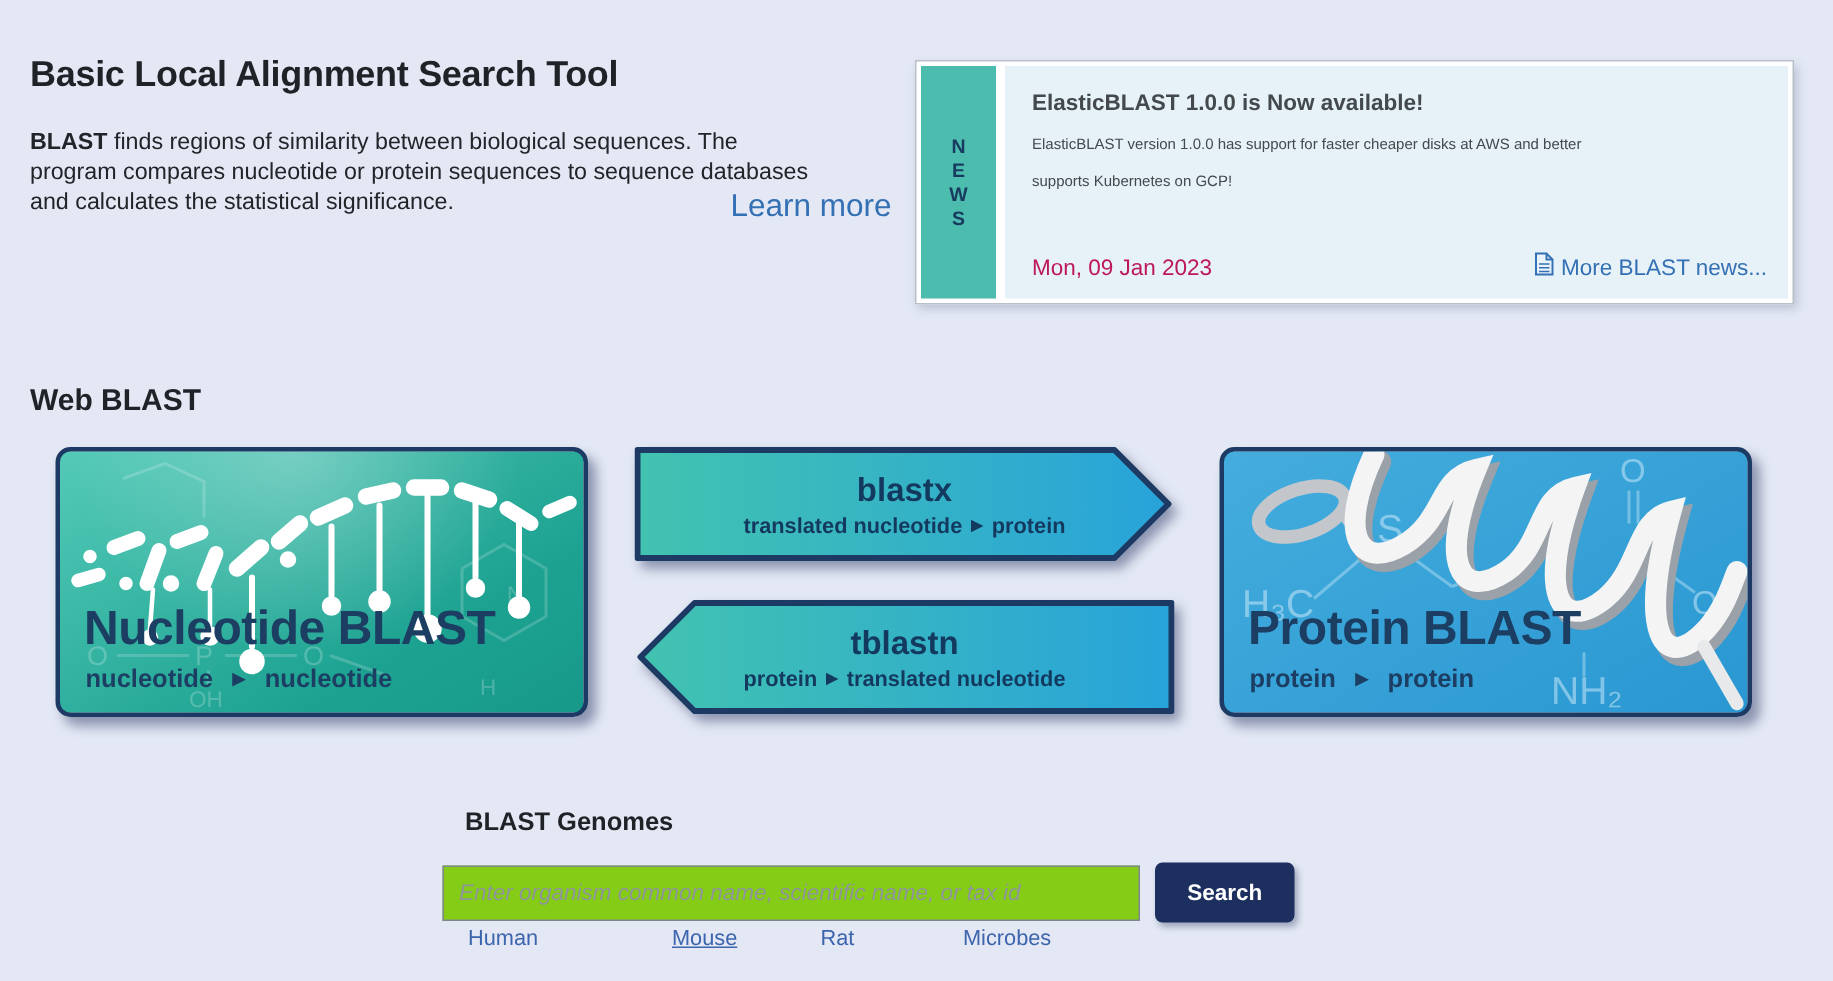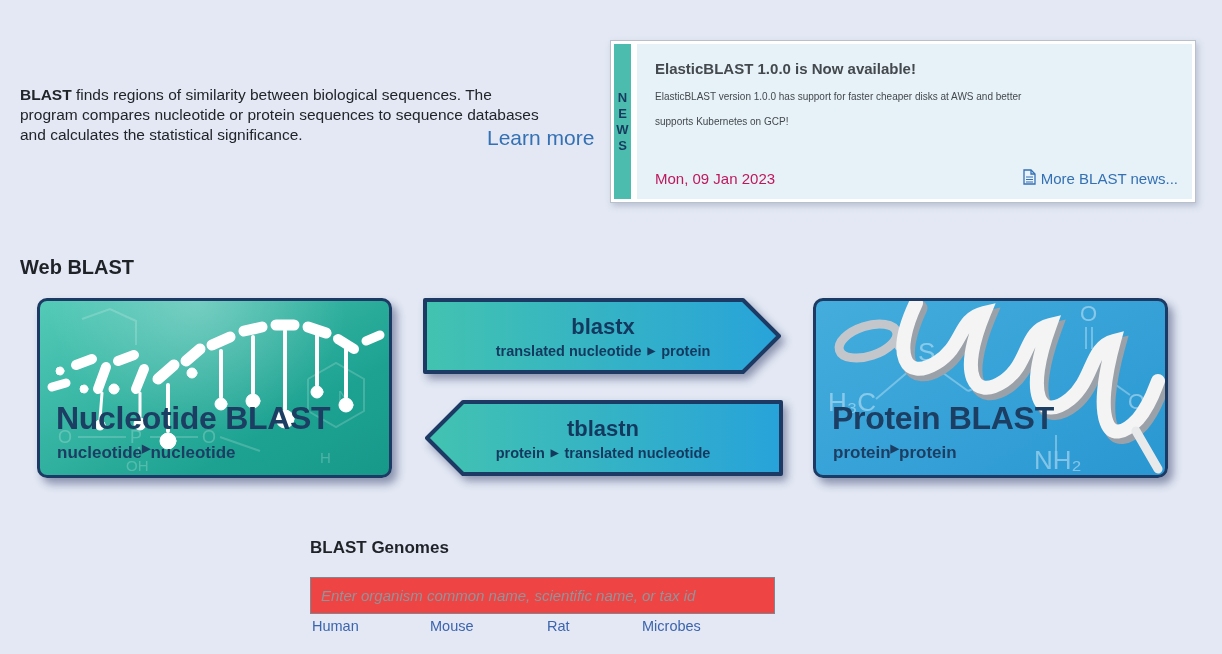--- a/index.html
+++ b/index.html
@@ -7,65 +7,66 @@
   #app { position:relative; width:1222px; height:654px; background:#e3e8f4; overflow:hidden; }
 
   
   .page-title { position:absolute; left:20px; top:36px; font-size:24px; font-weight:700; color:#1f2227; letter-spacing:-0.2px; }
   .intro { position:absolute; left:20px; top:85px; width:520px; font-size:15.5px; line-height:20px; color:#212529; }
   .intro b { font-weight:700; }
   .learn-more { position:absolute; left:487px; top:126px; font-size:21px; color:#3470b4; text-decoration:none; cursor:pointer; }
 
   
   .news-panel { position:absolute; left:610px; top:40px; width:586px; height:163px; background:#ffffff; border:1px solid #b9c0ca; box-shadow:2px 3px 6px rgba(110,120,150,.35); display:flex; padding:3px; }
-  .news-bar { width:17px; background:#4cbcae; color:#173a5e; display:flex; align-items:center; justify-content:center; }
+  .news-bar { width:50px; background:#4cbcae; color:#173a5e; display:flex; align-items:center; justify-content:center; }
   .news-vert { width:15px; font-size:13px; font-weight:700; line-height:16px; text-align:center; word-break:break-all; }
   .news-content { flex:1; background:#e6f2f7; margin-left:6px; position:relative; padding:16px 14px 10px 18px; }
   .news-headline { font-size:15px; font-weight:700; color:#44494e; margin-bottom:7px; }
   .news-body { width:380px; font-size:10px; line-height:25px; color:#44494e; }
   .news-footer { position:absolute; left:18px; right:14px; bottom:11px; display:flex; justify-content:space-between; align-items:center; }
   .news-date { font-size:15px; color:#be185d; }
   .more-news { font-size:15px; color:#3470b4; text-decoration:none; cursor:pointer; display:inline-flex; align-items:center; gap:5px; }
 
   
   .web-blast-heading { position:absolute; left:20px; top:256px; font-size:20px; font-weight:700; color:#1f2227; }
 
   .card { position:absolute; top:298px; width:355px; height:180px; border:3px solid #1c3a63; border-radius:10px; overflow:hidden; cursor:pointer; box-shadow:5px 6px 8px rgba(30,45,90,.45); }
   .card-nucleotide { left:37px; background:radial-gradient(ellipse at 45% 0%, rgba(255,255,255,.28), rgba(255,255,255,0) 55%), linear-gradient(150deg,#54cab8,#1da291 70%,#17998a); }
   .card-protein { left:813px; background:linear-gradient(150deg,#44addd,#2a97d2); }
   .card svg.illu { position:absolute; inset:0; }
   .card-title { position:absolute; left:16px; bottom:38px; font-size:32px; font-weight:700; color:#1c3e63; letter-spacing:-0.3px; }
-  .card-subtitle { position:absolute; left:17px; bottom:12px; font-size:17px; font-weight:600; color:#1c3e63; display:flex; align-items:flex-start; gap:0; }
+  .card-subtitle { position:absolute; left:17px; bottom:12px; font-size:17px; font-weight:600; color:#1c3e63; display:flex; align-items:center; gap:13px; }
   .tri { font-size:11px; line-height:1; }
 
   .arrow-wrap { position:absolute; left:423px; width:360px; height:76px; cursor:pointer;padding-left:24px; }
   .arrow-blastx { top:298px; }
   .arrow-tblastn { top:400px;text-decoration:underline; }
   .arrow-wrap svg { position:absolute; inset:0; filter:drop-shadow(4px 5px 4px rgba(30,45,90,.45)); }
   .arrow-label { position:absolute; inset:0; display:flex; flex-direction:column; align-items:center; justify-content:center; gap:3px; }
   .arrow-title { font-size:22px; font-weight:700; color:#14395f; }
   .arrow-subtitle { font-size:14.5px; font-weight:600; color:#14395f; display:flex; align-items:center; gap:6px; }
   .arrow-subtitle .tri { font-size:10px; }
 
   
   .genomes-heading { position:absolute; left:310px; top:538px; font-size:17px; font-weight:700; color:#1f2227; }
-  .organism-input { position:absolute; left:310px; top:577px; width:465px; height:37px; border:1px solid #7f868d; background:#ef4444; font-size:15px; padding:0 10px; font-family:"Liberation Sans", sans-serif; color:#333; }
+  .organism-input { position:absolute; left:295px; top:577px; width:465px; height:37px; border:1px solid #7f868d; background:#84cc16; font-size:15px; padding:0 10px; font-family:"Liberation Sans", sans-serif; color:#333; }
   .organism-input::placeholder { color:#8f959b; font-style:italic; }
   .search-btn { position:absolute; left:770px; top:575px; width:93px; height:40px; background:#1c2f5e; color:#fff; font-size:15px; font-weight:700; border:none; border-radius:5px; cursor:pointer; font-family:"Liberation Sans", sans-serif; box-shadow:2px 3px 4px rgba(30,45,90,.35); }
   .genome-links a { position:absolute; top:618px; font-size:14.5px; color:#3c65ae; text-decoration:none; cursor:pointer; }
   .genome-links a:nth-child(1){ left:312px; }
-  .genome-links a:nth-child(2){ left:430px; }
+  .genome-links a:nth-child(2){ left:448px;text-decoration:underline; }
   .genome-links a:nth-child(3){ left:547px; }
   .genome-links a:nth-child(4){ left:642px; }
 </style>
 </head>
 <body>
 
 <div id="app">
 
+  <h1 class="page-title">Basic Local Alignment Search Tool</h1>
   <p class="intro"><b>BLAST</b><span> finds regions of similarity between biological sequences. The program compares nucleotide or protein sequences to sequence databases and calculates the statistical significance.</span></p>
   <a class="learn-more">Learn more</a>
 
   <div class="news-panel">
     <div class="news-bar">
       <div class="news-vert">NEWS</div>
     </div>
     <div class="news-content">
       <div class="news-headline">ElasticBLAST 1.0.0 is Now available!</div>
       <div class="news-body">ElasticBLAST version 1.0.0 has support for faster cheaper disks at AWS and better supports Kubernetes on GCP!</div>
@@ -218,20 +219,21 @@
     <div class="card-title">Protein BLAST</div>
     <div class="card-subtitle">
       <span>protein</span>
       <span class="tri">▶</span>
       <span>protein</span>
     </div>
   </div>
 
   <h3 class="genomes-heading">BLAST Genomes</h3>
   <input class="organism-input" type="text" placeholder="Enter organism common name, scientific name, or tax id" style="">
+  <button class="search-btn">Search</button>
   <div class="genome-links">
     <a>Human</a>
     <a>Mouse</a>
     <a>Rat</a>
     <a>Microbes</a>
   </div>
 
 </div>
 
 </body></html>

